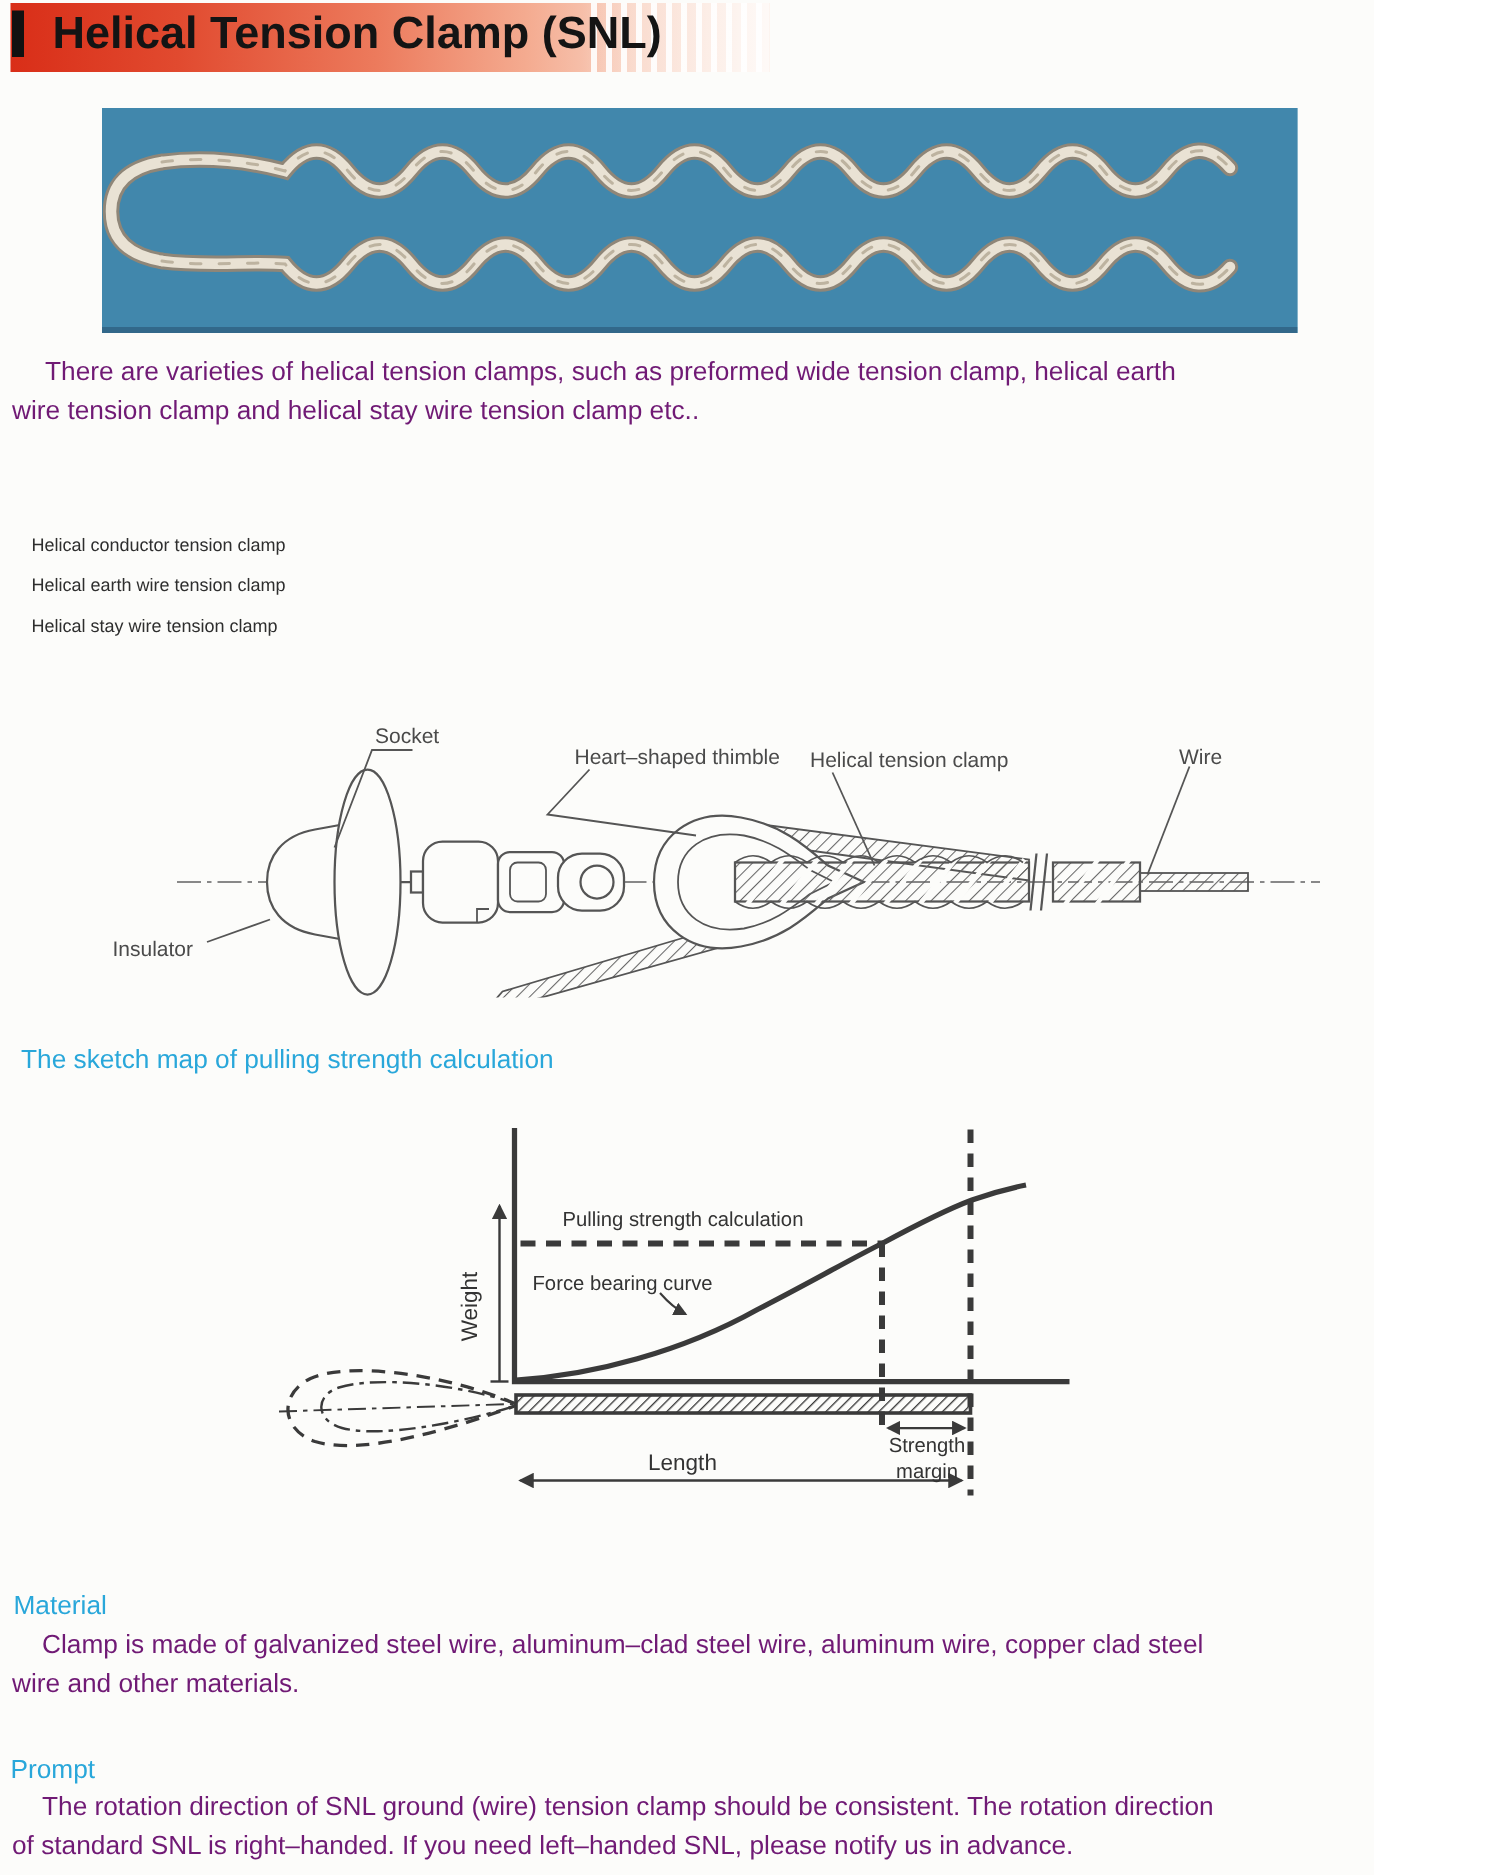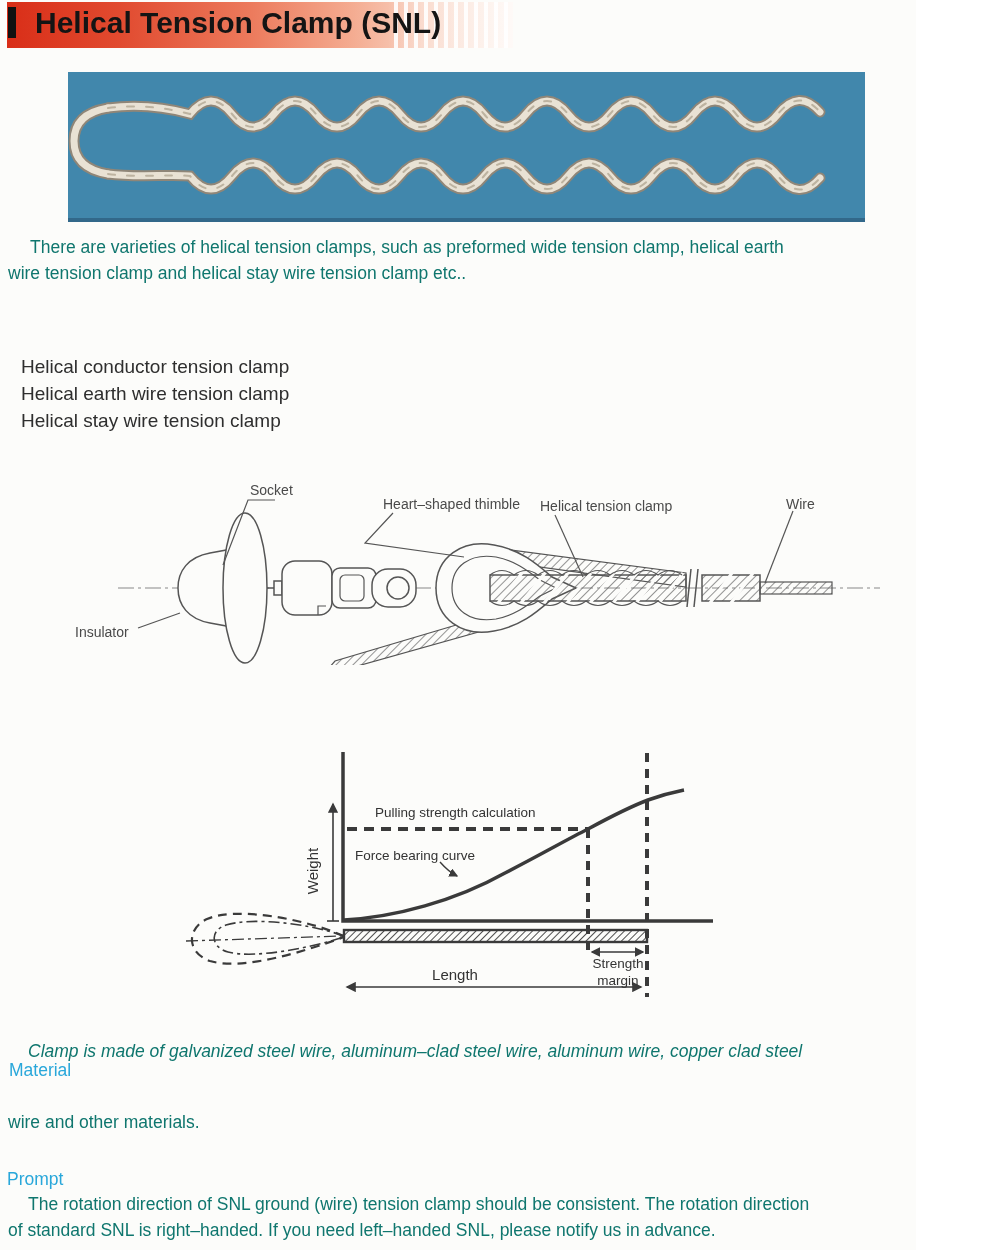--- a/index.html
+++ b/index.html
@@ -22,23 +22,23 @@
     position:absolute;left:8px;top:7px;width:8px;height:31px;background:#111;
     overflow:hidden;color:transparent;
   }
   .page-title{
     position:absolute;left:35px;top:6px;
     font-size:30px;font-weight:bold;color:#141414;letter-spacing:0px;white-space:nowrap;
   }
   
   .photo{position:absolute;left:68px;top:72px;width:797px;height:150px;background:#4187ac;}
   
-  .body-line{position:absolute;white-space:nowrap;font-size:17.5px;color:#0f766e;}
+  .body-line{position:absolute;white-space:nowrap;font-size:17.5px;color:#701a75;}
   .cyan-heading{position:absolute;white-space:nowrap;font-size:17.5px;color:#29a7da;}
-  .list-item{position:absolute;white-space:nowrap;font-size:19px;color:#2e2e2e;}
+  .list-item{position:absolute;white-space:nowrap;font-size:12px;color:#2e2e2e;}
   
   .diagram{position:absolute;left:60px;top:465px;width:880px;height:200px;}
   .chart{position:absolute;left:150px;top:740px;width:600px;height:290px;}
   svg text{font-family:"Liberation Sans",sans-serif;}
   .dlabel{font-size:14px;fill:#4a4a4a;}
   .clabel{font-size:13.5px;fill:#333;}
   .caxis{font-size:15px;fill:#333;}
 </style>
 </head>
 <body>
@@ -125,20 +125,21 @@
       <path d="M733,46 L705,118" stroke-width="1.2"></path>
       <path d="M78,163 L120,148" stroke-width="1.2"></path>
     </g>
     <text class="dlabel" x="190" y="30">Socket</text>
     <text class="dlabel" x="323" y="44">Heart–shaped thimble</text>
     <text class="dlabel" x="480" y="46">Helical tension clamp</text>
     <text class="dlabel" x="726" y="44">Wire</text>
     <text class="dlabel" x="15" y="172">Insulator</text>
   </svg>
 
+  <div class="cyan-heading" style="left:14px;top:696px;">The sketch map of pulling strength calculation</div>
 
   <svg class="chart" viewBox="0 0 600 290">
     <defs>
       <pattern id="bhatch" patternUnits="userSpaceOnUse" width="5" height="5" patternTransform="rotate(45)">
         <line x1="0" y1="0" x2="0" y2="5" stroke="#3a3a3a" stroke-width="1.8"></line>
       </pattern>
       <marker id="ah" viewBox="0 0 10 10" refX="8.5" refY="5" markerWidth="6.5" markerHeight="6.5" orient="auto-start-reverse">
         <path d="M0,0 L10,5 L0,10 Z" fill="#3a3a3a"></path>
       </marker>
     </defs>
@@ -170,20 +171,20 @@
     </g>
     <text class="caxis" transform="translate(168,131) rotate(-90)" text-anchor="middle">Weight</text>
     <text class="clabel" x="225" y="77">Pulling strength calculation</text>
     <text class="clabel" x="205" y="120">Force bearing curve</text>
     <text class="caxis" x="305" y="240" text-anchor="middle">Length</text>
     <text class="clabel" x="468" y="228" text-anchor="middle">Strength</text>
     <text class="clabel" x="468" y="245" text-anchor="middle">margin</text>
   </svg>
 
   <div class="cyan-heading" style="left:9px;top:1060px;">Material</div>
-  <div class="body-line" style="left:28px;top:1041px;font-style:italic;">Clamp is made of galvanized steel wire, aluminum–clad steel wire, aluminum wire, copper clad steel</div>
+  <div class="body-line" style="left:28px;top:1086px;">Clamp is made of galvanized steel wire, aluminum–clad steel wire, aluminum wire, copper clad steel</div>
   <div class="body-line" style="left:8px;top:1112px;">wire and other materials.</div>
 
   <div class="cyan-heading" style="left:7px;top:1169px;">Prompt</div>
   <div class="body-line" style="left:8px;top:1220px;">of standard SNL is right–handed. If you need left–handed SNL, please notify us in advance.</div>
   <div class="body-line" style="left:28px;top:1194px;">The rotation direction of SNL ground (wire) tension clamp should be consistent. The rotation direction</div>
 
 </div>
 
 </body></html>

